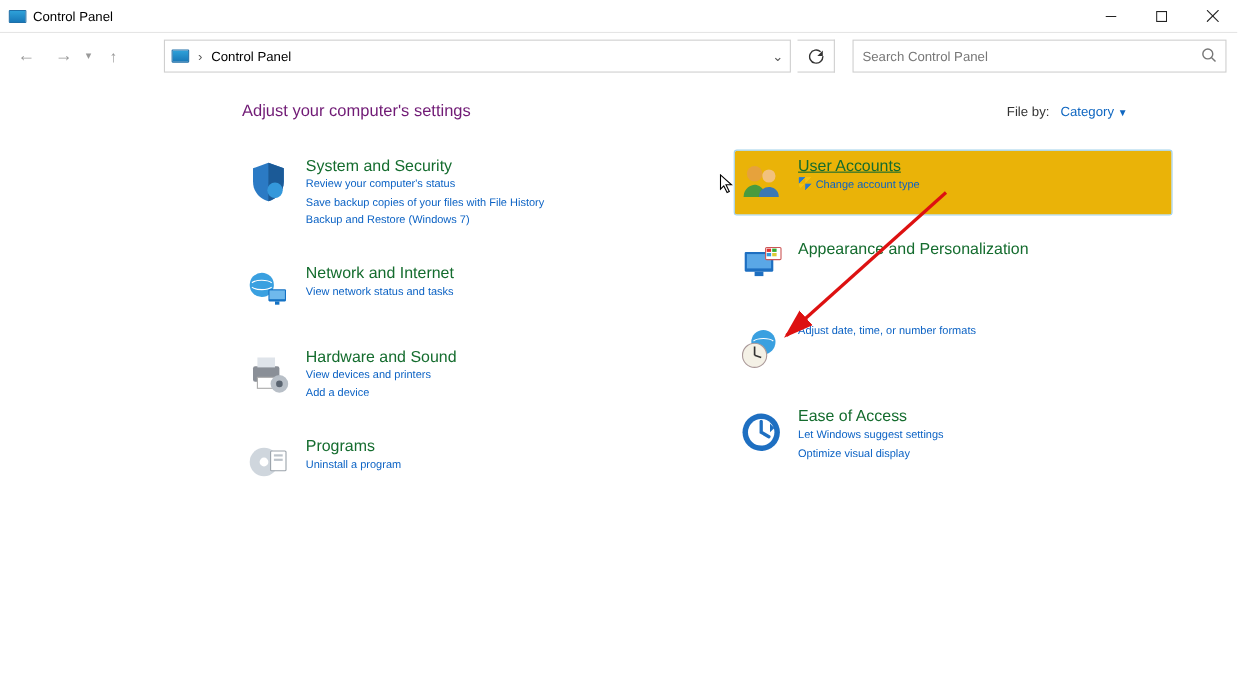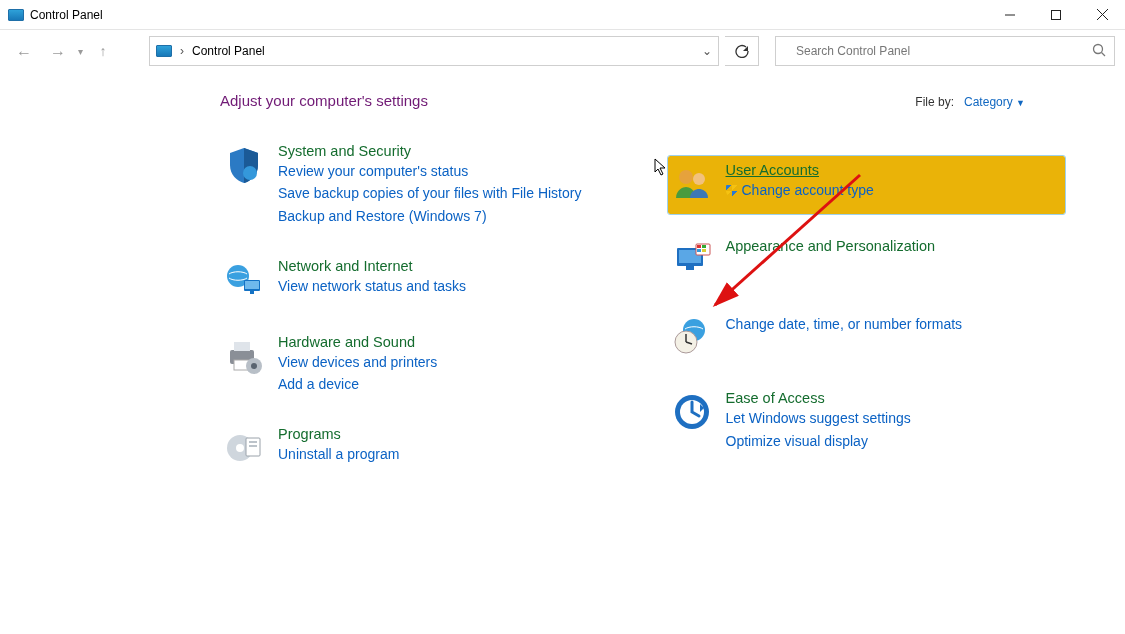--- a/index.html
+++ b/index.html
@@ -16,43 +16,43 @@
   .navbar { height: 42px; display: flex; align-items: center; padding: 0 10px; gap: 6px; }
   .nav-arrow { width: 28px; height: 28px; display:flex; align-items:center; justify-content:center; color:#9a9a9a; font-size:16px; }
   .nav-caret { color:#9a9a9a; font-size:10px; }
   .address-bar { flex: 1; max-width: 640px; height: 30px; border: 1px solid #cfcfcf; display: flex; align-items: center; padding: 0 6px; gap: 8px; margin-left: 26px; }
   .addr-icon { width: 16px; height: 12px; background: linear-gradient(#2ea1d9,#1878b8); border: 1px solid #1e6fa8; border-radius:1px; }
   .addr-sep { color:#555; }
   .addr-text { font-size: 12px; }
   .addr-right { margin-left: auto; display:flex; gap: 14px; color:#555; }
   .refresh-box { width: 34px; height: 30px; border:1px solid #cfcfcf; border-left:none; display:flex; align-items:center; justify-content:center; color:#333; font-size:14px; }
   .search-box { flex:1; max-width: 340px; margin-left: 10px; height: 30px; border:1px solid #cfcfcf; display:flex; align-items:center; padding: 0 8px; }
-  .search-box input { border:none; outline:none; flex:1; font-size:12px; color:#555;margin-left:12px; }
+  .search-box input { border:none; outline:none; flex:1; font-size:12px; color:#555; }
   .search-box input::placeholder { color:#777; }
   .search-box .mag { color:#777; font-size:13px; }
 
   
   .content { padding: 20px 60px 0 220px; }
   .header-row { display:flex; align-items:baseline; justify-content:space-between; margin-bottom: 28px; padding-right: 40px; }
   .heading { color:#701a75; font-size: 15px; }
   .viewby { font-size: 12px; color:#333; }
   .viewby a { color:#1067c1; text-decoration:none; }
   .viewby .caret { color:#1067c1; font-size:9px; }
 
-  .columns { display:flex; gap: 50px; align-items: center; }
+  .columns { display:flex; gap: 50px; }
   .col { flex:1; }
 
   .category { display:flex; gap: 12px; margin-bottom: 18px; padding: 6px 8px 8px 2px; border-radius:2px; }
   .category.hovered { background: #eab308; outline: 1px solid #9fd1ec; }
   .cat-icon { width: 44px; height: 44px; flex-shrink:0; display:flex; align-items:center; justify-content:center; }
   .cat-icon svg { width: 40px; height: 40px; }
   .cat-body { display:flex; flex-direction:column; gap: 2px; }
   .cat-title { color:#146c2e; font-size: 14.5px; }
   .cat-title.underline { text-decoration: underline; }
-  .cat-link { color:#0b62c4; font-size: 14px; line-height: 1.45; cursor:pointer; }
+  .cat-link { color:#0b62c4; font-size: 10px; line-height: 1.45; cursor:pointer; }
   .cat-link.shield::before { content:""; display:inline-block; width:12px; height:12px; margin-right:4px; vertical-align:-2px;
     background:
       linear-gradient(135deg,#2a7ad1 50%, transparent 50%) 0 0/6px 6px no-repeat,
       linear-gradient(135deg,#f5c211 50%, transparent 50%) 6px 0/6px 6px no-repeat,
       linear-gradient(135deg,#f5c211 50%, transparent 50%) 0 6px/6px 6px no-repeat,
       linear-gradient(135deg,#2a7ad1 50%, transparent 50%) 6px 6px/6px 6px no-repeat;
     border-radius: 1px 1px 50% 50%;
   }
 
   
@@ -241,21 +241,21 @@
         <div class="cat-icon">
           <svg viewBox="0 0 40 40">
               <circle cx="22" cy="14" r="11" fill="#3aa0e0"></circle>
               <path d="M13 13c4-3 14-3 18 0" stroke="#fff" fill="none"></path>
               <circle cx="14" cy="26" r="11" fill="#f4f1e6" stroke="#a99"></circle>
               <line x1="14" y1="26" x2="14" y2="18" stroke="#333" stroke-width="1.5"></line>
               <line x1="14" y1="26" x2="20" y2="28" stroke="#333" stroke-width="1.5"></line>
             </svg>
         </div>
         <div class="cat-body">
-          <div class="cat-link">Change date, time, or number formats</div>
+          <div class="cat-link">Adjust date, time, or number formats</div>
         </div>
       </div>
 
       <div class="category">
         <div class="cat-icon">
           <svg viewBox="0 0 40 40">
               <circle cx="20" cy="20" r="17" fill="#1e6fc1"></circle>
               <circle cx="20" cy="20" r="12" fill="#fff"></circle>
               <path d="M20 10v10l7 4" stroke="#1e6fc1" stroke-width="3" fill="none" stroke-linecap="round"></path>
               <path d="M28 12l4 4-4 4" fill="#1e6fc1"></path>

